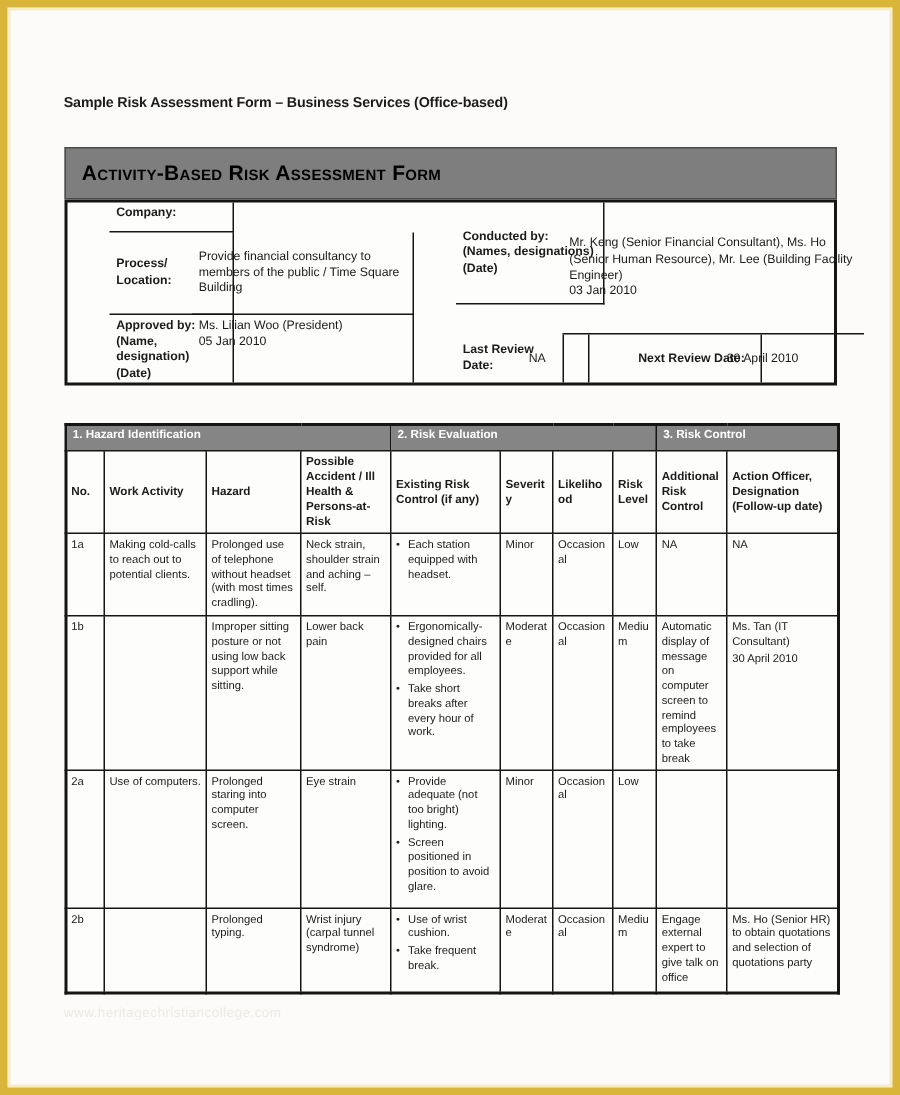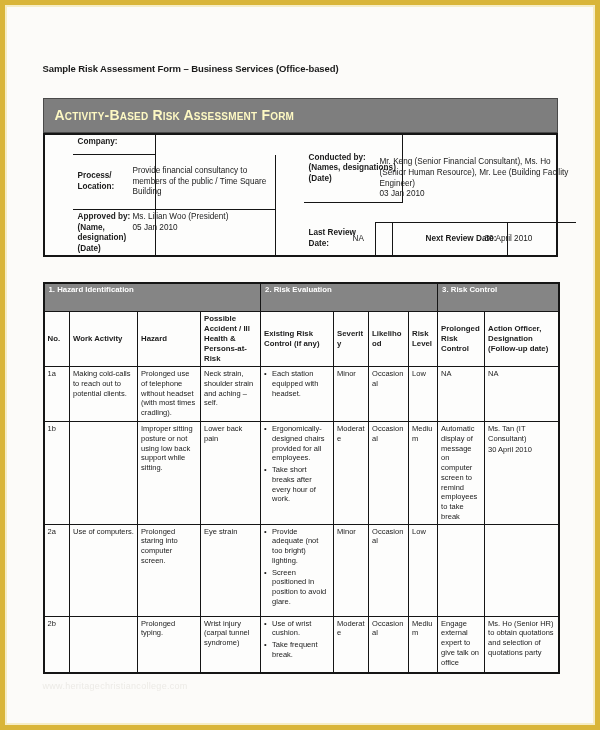--- a/index.html
+++ b/index.html
@@ -20,21 +20,21 @@
     margin-top:58px;
     font-size:9.5px; font-weight:bold; letter-spacing:-0.1px;
   }
 
   .banner {
     margin-top:24px;
     box-sizing:border-box;
     height:35px;
     background:var(--banner-gray,#7e7e7e);
     border:1px solid #4a4a4a;
-    color:#fef9c3;
+    color:#000000;
     font-weight:bold;
     font-variant:small-caps;
     font-size:14px;
     letter-spacing:0.2px;
     line-height:33px;
     padding-left:11px;
   }
 
   
   .info {
@@ -85,21 +85,21 @@
     vertical-align:top;
     padding:2px 3px;
     font-size:7.5px;
     line-height:1.3;
     overflow:hidden;
     word-wrap:break-word;
   }
   .risk-table tr.section-row th {
     background:var(--section-gray,#858585);
     color:#fff; font-size:7.8px; font-weight:bold;
-    height:28px; padding:1px 4px; line-height:1.2;
+    height:17px; padding:1px 4px; line-height:1.2;
   }
   .risk-table tr.codes-row th { font-size:7.8px; font-weight:bold; height:18px; }
   .risk-table tr.names-row th {
     font-size:7.8px; font-weight:bold; height:48px; vertical-align:middle;
   }
   .bullet { display:flex; margin-bottom:2px; }
   .bullet .dot { flex:0 0 8px; text-align:left; }
   .officer-line { margin-bottom:1px; }
 
   .watermark {
@@ -172,21 +172,21 @@
           </tr>
           <tr class="names-row">
             <th>No.</th>
             <th>Work Activity</th>
             <th>Hazard</th>
             <th>Possible Accident / Ill Health &amp; Persons-at-Risk</th>
             <th>Existing Risk Control (if any)</th>
             <th>Severity</th>
             <th>Likelihood</th>
             <th>Risk Level</th>
-            <th>Prolonged Risk Control</th>
+            <th>Additional Risk Control</th>
             <th>Action Officer, Designation (Follow-up date)</th>
           </tr>
         </thead>
       <tbody>
           <tr style="height: 55px;">
             <td>1a</td>
             <td>Making cold-calls to reach out to potential clients.</td>
             <td>Prolonged use of telephone without headset (with most times cradling).</td>
             <td>Neck strain, shoulder strain and aching – self.</td>
             <td>

